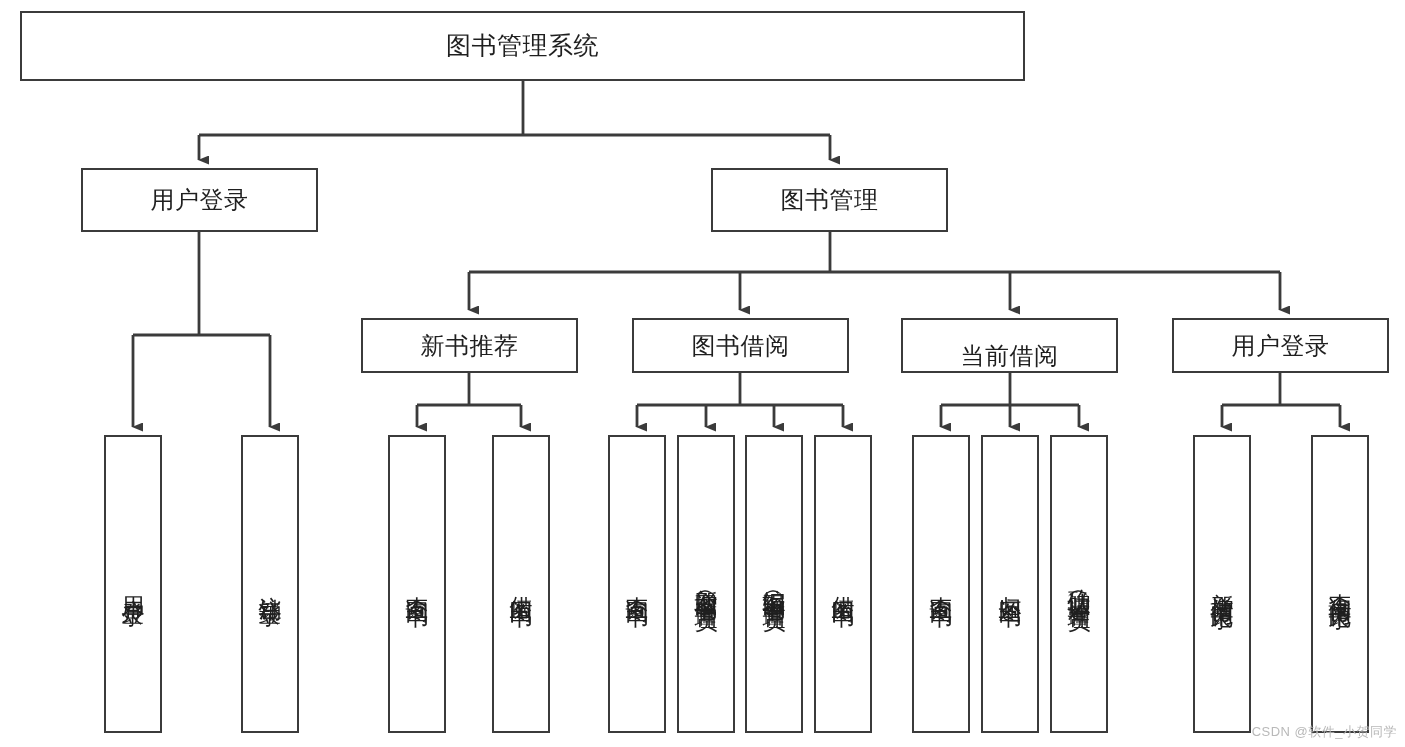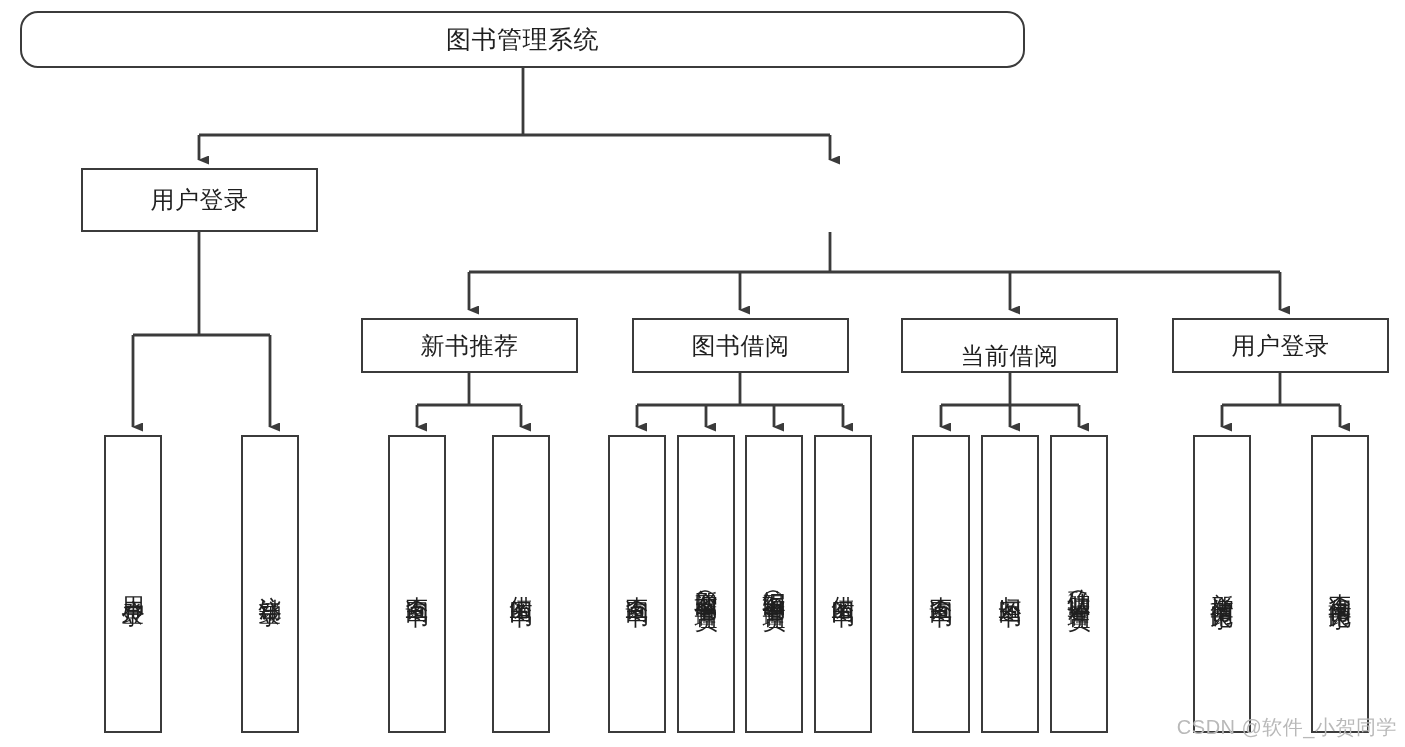--- a/index.html
+++ b/index.html
@@ -57,21 +57,21 @@
     font-size:23px;
     letter-spacing:3px;
     line-height:1;
     max-height:100%;
   }
   
   #watermark{
     position:absolute;
     right:8px;
     bottom:6px;
-    font-size:20px;
+    font-size:13px;
     color:#b9b9b9;
     letter-spacing:0.5px;
     user-select:none;
     white-space:nowrap;
   }
 </style>
 </head>
 <body>
 
 <div id="canvas">
@@ -122,28 +122,31 @@
       <path d="M1010,405 L1010,427" marker-end="url(#arrowhead)"></path>
       <path d="M1079,405 L1079,427" marker-end="url(#arrowhead)"></path>
 
       <path d="M1280,373 L1280,405"></path>
       <path d="M1222,405 L1340,405"></path>
       <path d="M1222,405 L1222,427" marker-end="url(#arrowhead)"></path>
       <path d="M1340,405 L1340,427" marker-end="url(#arrowhead)"></path>
     </g>
   </svg>
 
-  <div class="node h root" style="left:20px;top:11px;width:1005px;height:57px;border-radius:18px;">
+  <div class="node h root" style="left:20px;top:11px;width:1005px;height:70px;">
     <span class="node-label">图书管理系统</span>
   </div>
 
   <div class="node h" style="left:81px;top:168px;width:237px;height:64px;">
     <span class="node-label">用户登录</span>
   </div>
 
+  <div class="node h" style="left:711px;top:168px;width:237px;height:64px;">
+    <span class="node-label">图书管理</span>
+  </div>
 
   <div class="node h" style="left:361px;top:318px;width:217px;height:55px;justify-content:center;">
     <span class="node-label">新书推荐</span>
   </div>
 
   <div class="node h" style="left:632px;top:318px;width:217px;height:55px;">
     <span class="node-label">图书借阅</span>
   </div>
 
   <div class="node h" style="left:901px;top:318px;width:217px;height:55px;align-items:flex-end;">

